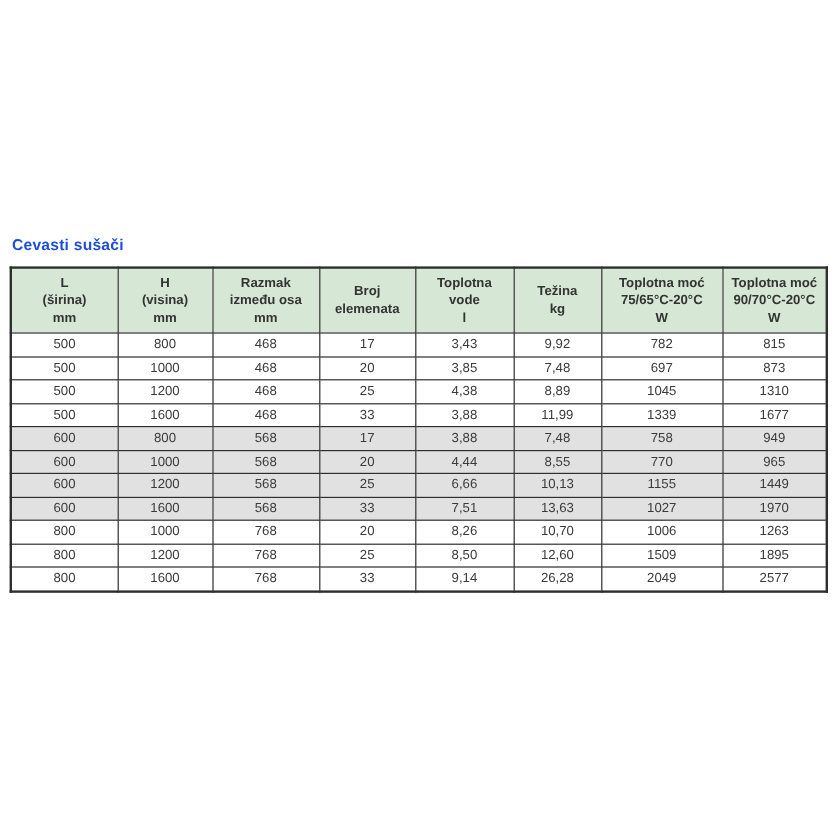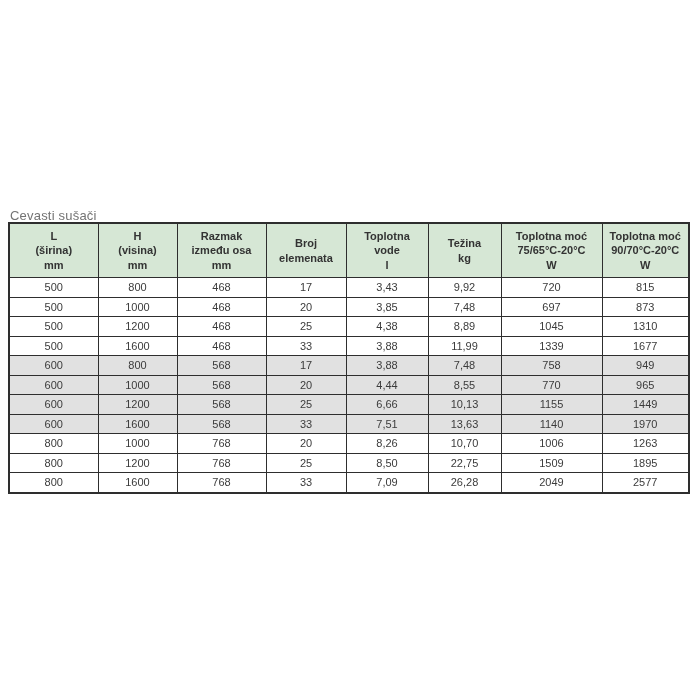--- a/index.html
+++ b/index.html
@@ -10,25 +10,25 @@
   body {
     width: 700px;
     height: 700px;
     position: relative;
     font-family: "Liberation Sans", sans-serif;
     overflow: hidden;
   }
   .title {
     position: absolute;
     left: 10px;
-    top: 208px;
+    top: 196px;
     margin: 0;
     font-size: 13px;
-    font-weight: normal;
-    color: #737373;
+    font-weight: bold;
+    color: #1d4ed8;
     letter-spacing: 0.2px;
   }
   table.spec {
     position: absolute;
     left: 8px;
     top: 222px;
     width: 680px;
     border-collapse: collapse;
     table-layout: fixed;
     border: 2px solid var(--border-color, #2e2e2e);
@@ -112,21 +112,21 @@
       </tr>
   </thead>
   <tbody id="table-body">
       <tr>
         <td>500</td>
         <td>800</td>
         <td>468</td>
         <td>17</td>
         <td>3,43</td>
         <td>9,92</td>
-        <td>720</td>
+        <td>782</td>
         <td>815</td>
       </tr>
       <tr>
         <td>500</td>
         <td>1000</td>
         <td>468</td>
         <td>20</td>
         <td>3,85</td>
         <td>7,48</td>
         <td>697</td>
@@ -182,47 +182,47 @@
         <td>1155</td>
         <td>1449</td>
       </tr>
       <tr class="shaded">
         <td>600</td>
         <td>1600</td>
         <td>568</td>
         <td>33</td>
         <td>7,51</td>
         <td>13,63</td>
-        <td>1140</td>
+        <td>1027</td>
         <td>1970</td>
       </tr>
       <tr>
         <td>800</td>
         <td>1000</td>
         <td>768</td>
         <td>20</td>
         <td>8,26</td>
         <td>10,70</td>
         <td>1006</td>
         <td>1263</td>
       </tr>
       <tr>
         <td>800</td>
         <td>1200</td>
         <td>768</td>
         <td>25</td>
         <td>8,50</td>
-        <td>22,75</td>
+        <td>12,60</td>
         <td>1509</td>
         <td>1895</td>
       </tr>
       <tr>
         <td>800</td>
         <td>1600</td>
         <td>768</td>
         <td>33</td>
-        <td>7,09</td>
+        <td>9,14</td>
         <td>26,28</td>
         <td>2049</td>
         <td>2577</td>
       </tr>
     </tbody>
 </table>
 
 </body></html>

